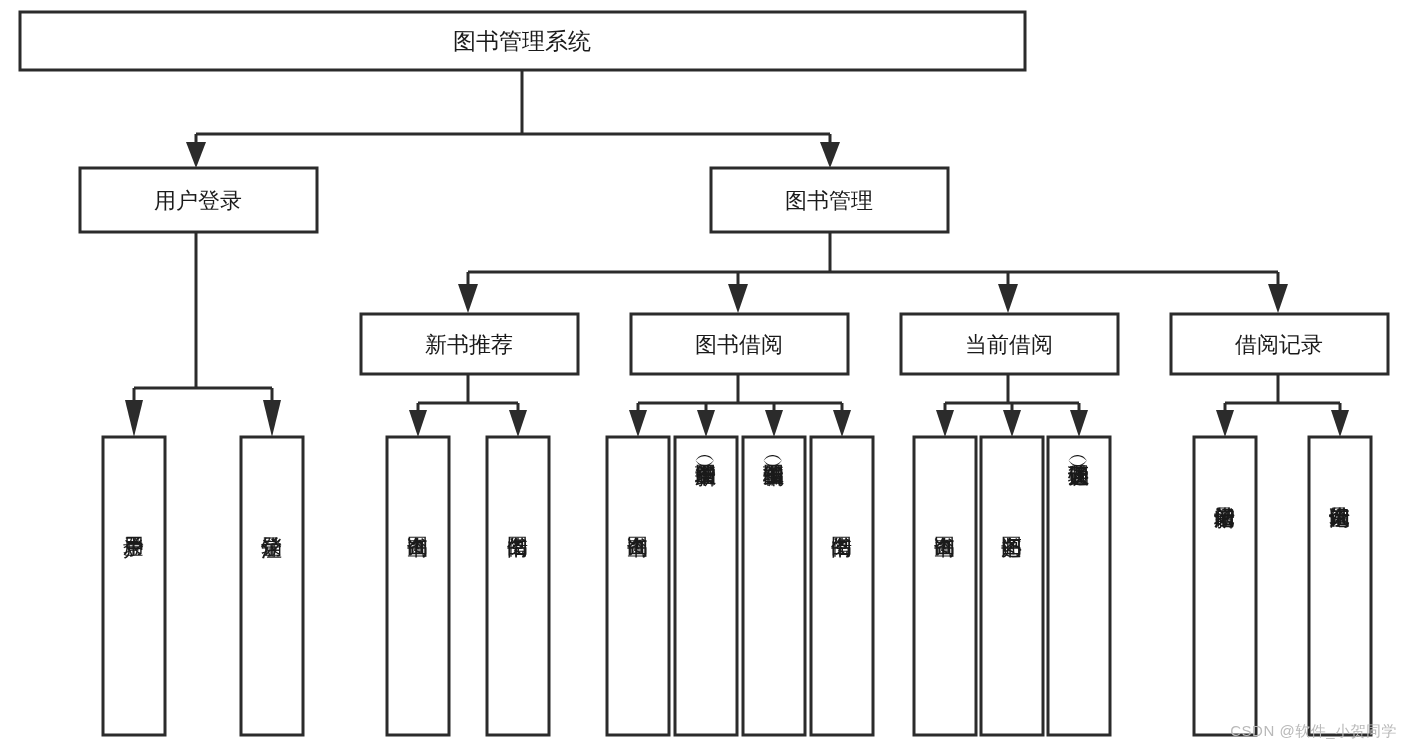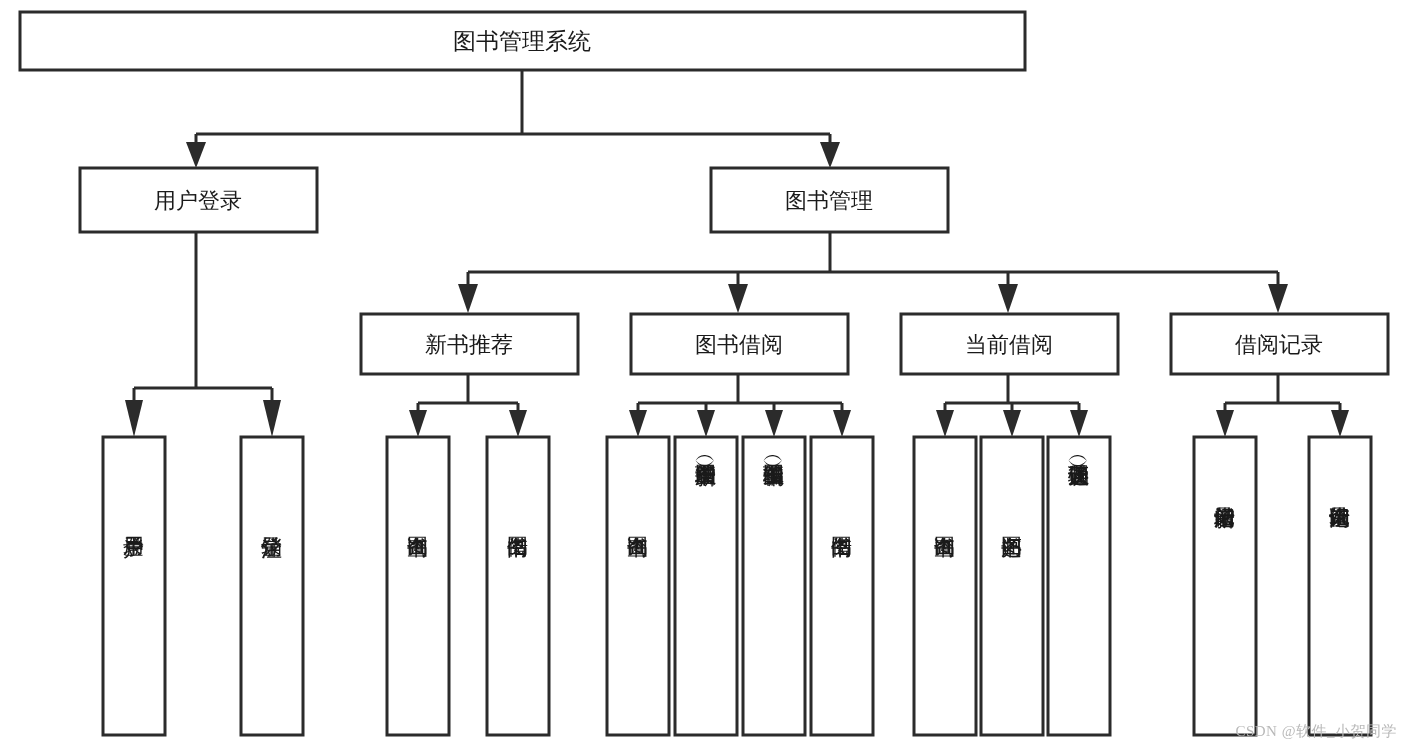--- a/index.html
+++ b/index.html
@@ -19,21 +19,21 @@
   }
   .lbl-root{font-size:23px;}
   .lbl-l1{font-size:22px;}
   .lbl-l2{font-size:22px;}
   .lbl-leaf{font-size:21px;}
   .edge{stroke:#2b2b2b;stroke-width:3;fill:none;}
   .arrow-head{fill:#2b2b2b;stroke:none;}
   .watermark{
     position:absolute;right:8px;bottom:6px;
     font-size:15px;color:#b9b9b9;
-    font-family:Liberation Serif, serif;
+    font-family:Liberation Sans, sans-serif;
     letter-spacing:.5px;white-space:nowrap;
     pointer-events:none;
   }
 </style>
 </head>
 <body>
 
 <svg id="diagram" viewBox="0 0 1405 747" xmlns="http://www.w3.org/2000/svg">
 
   <g>

